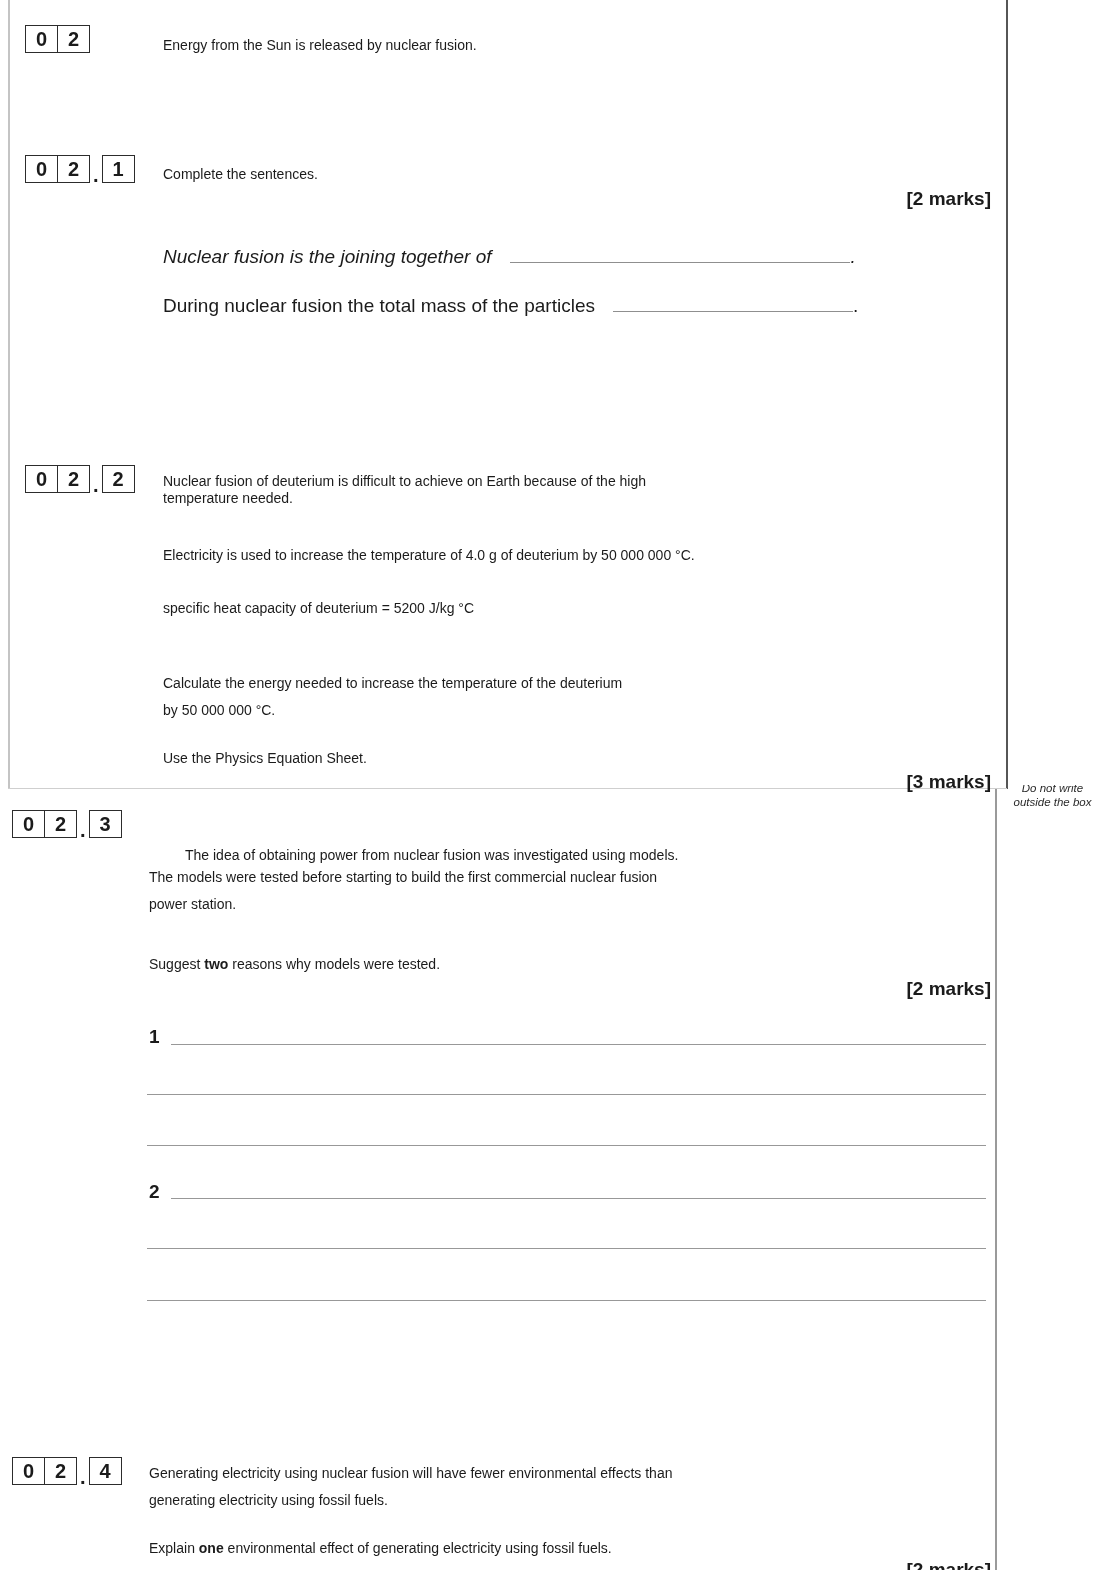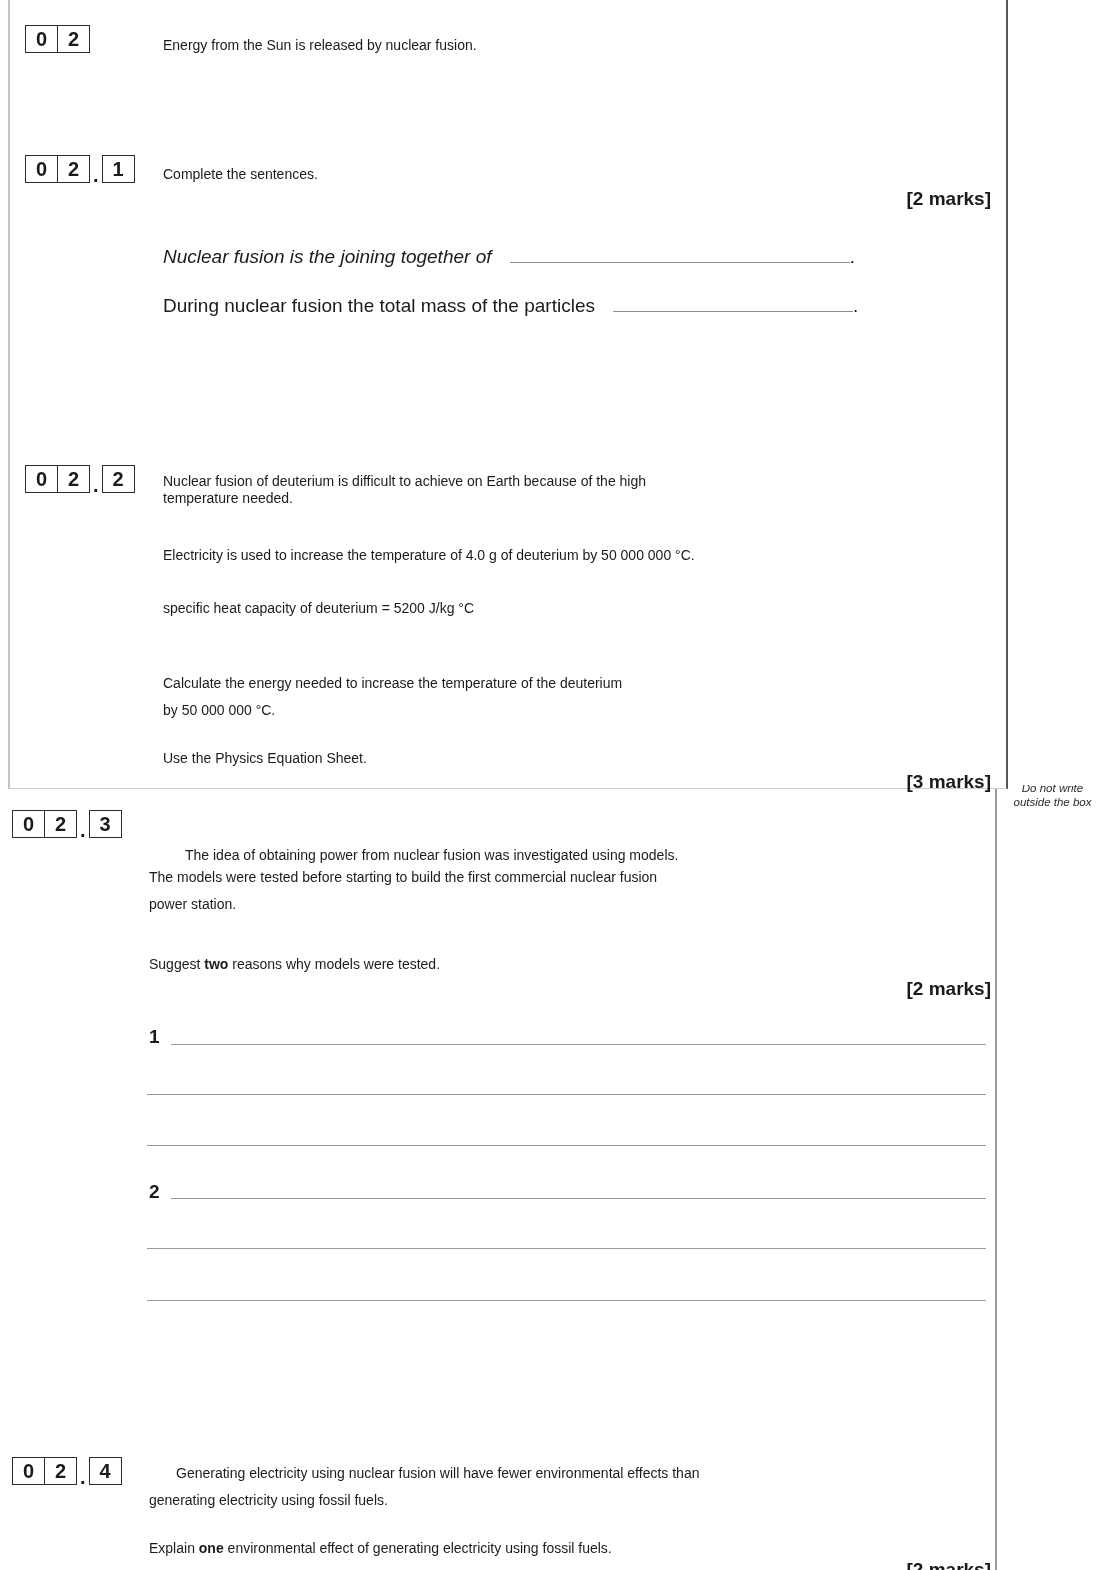--- a/index.html
+++ b/index.html
@@ -122,18 +122,18 @@
   <div class="qnum" style="left:12px; top:1457px;">
     <div class="qbox">
       <span class="qcell">0</span>
       <span class="qcell">2</span>
     </div>
     <span class="qdot">.</span>
     <div class="qbox">
       <span class="qcell">4</span>
     </div>
   </div>
-  <div class="txt" style="left:149px; top:1460px;margin-left:27px;">Generating electricity using nuclear fusion will have fewer environmental effects than</div>
+  <div class="txt" style="left:149px; top:1460px;">Generating electricity using nuclear fusion will have fewer environmental effects than</div>
   <div class="txt" style="left:149px; top:1535px;"><span>Explain </span><b class="inline">one</b><span> environmental effect of generating electricity using fossil fuels.</span></div>
   <div class="txt" style="left:149px; top:1487px;">generating electricity using fossil fuels.</div>
   <div class="marks" style="top:1559px;">[2 marks]</div>
 
 </div>
 
 </body></html>

